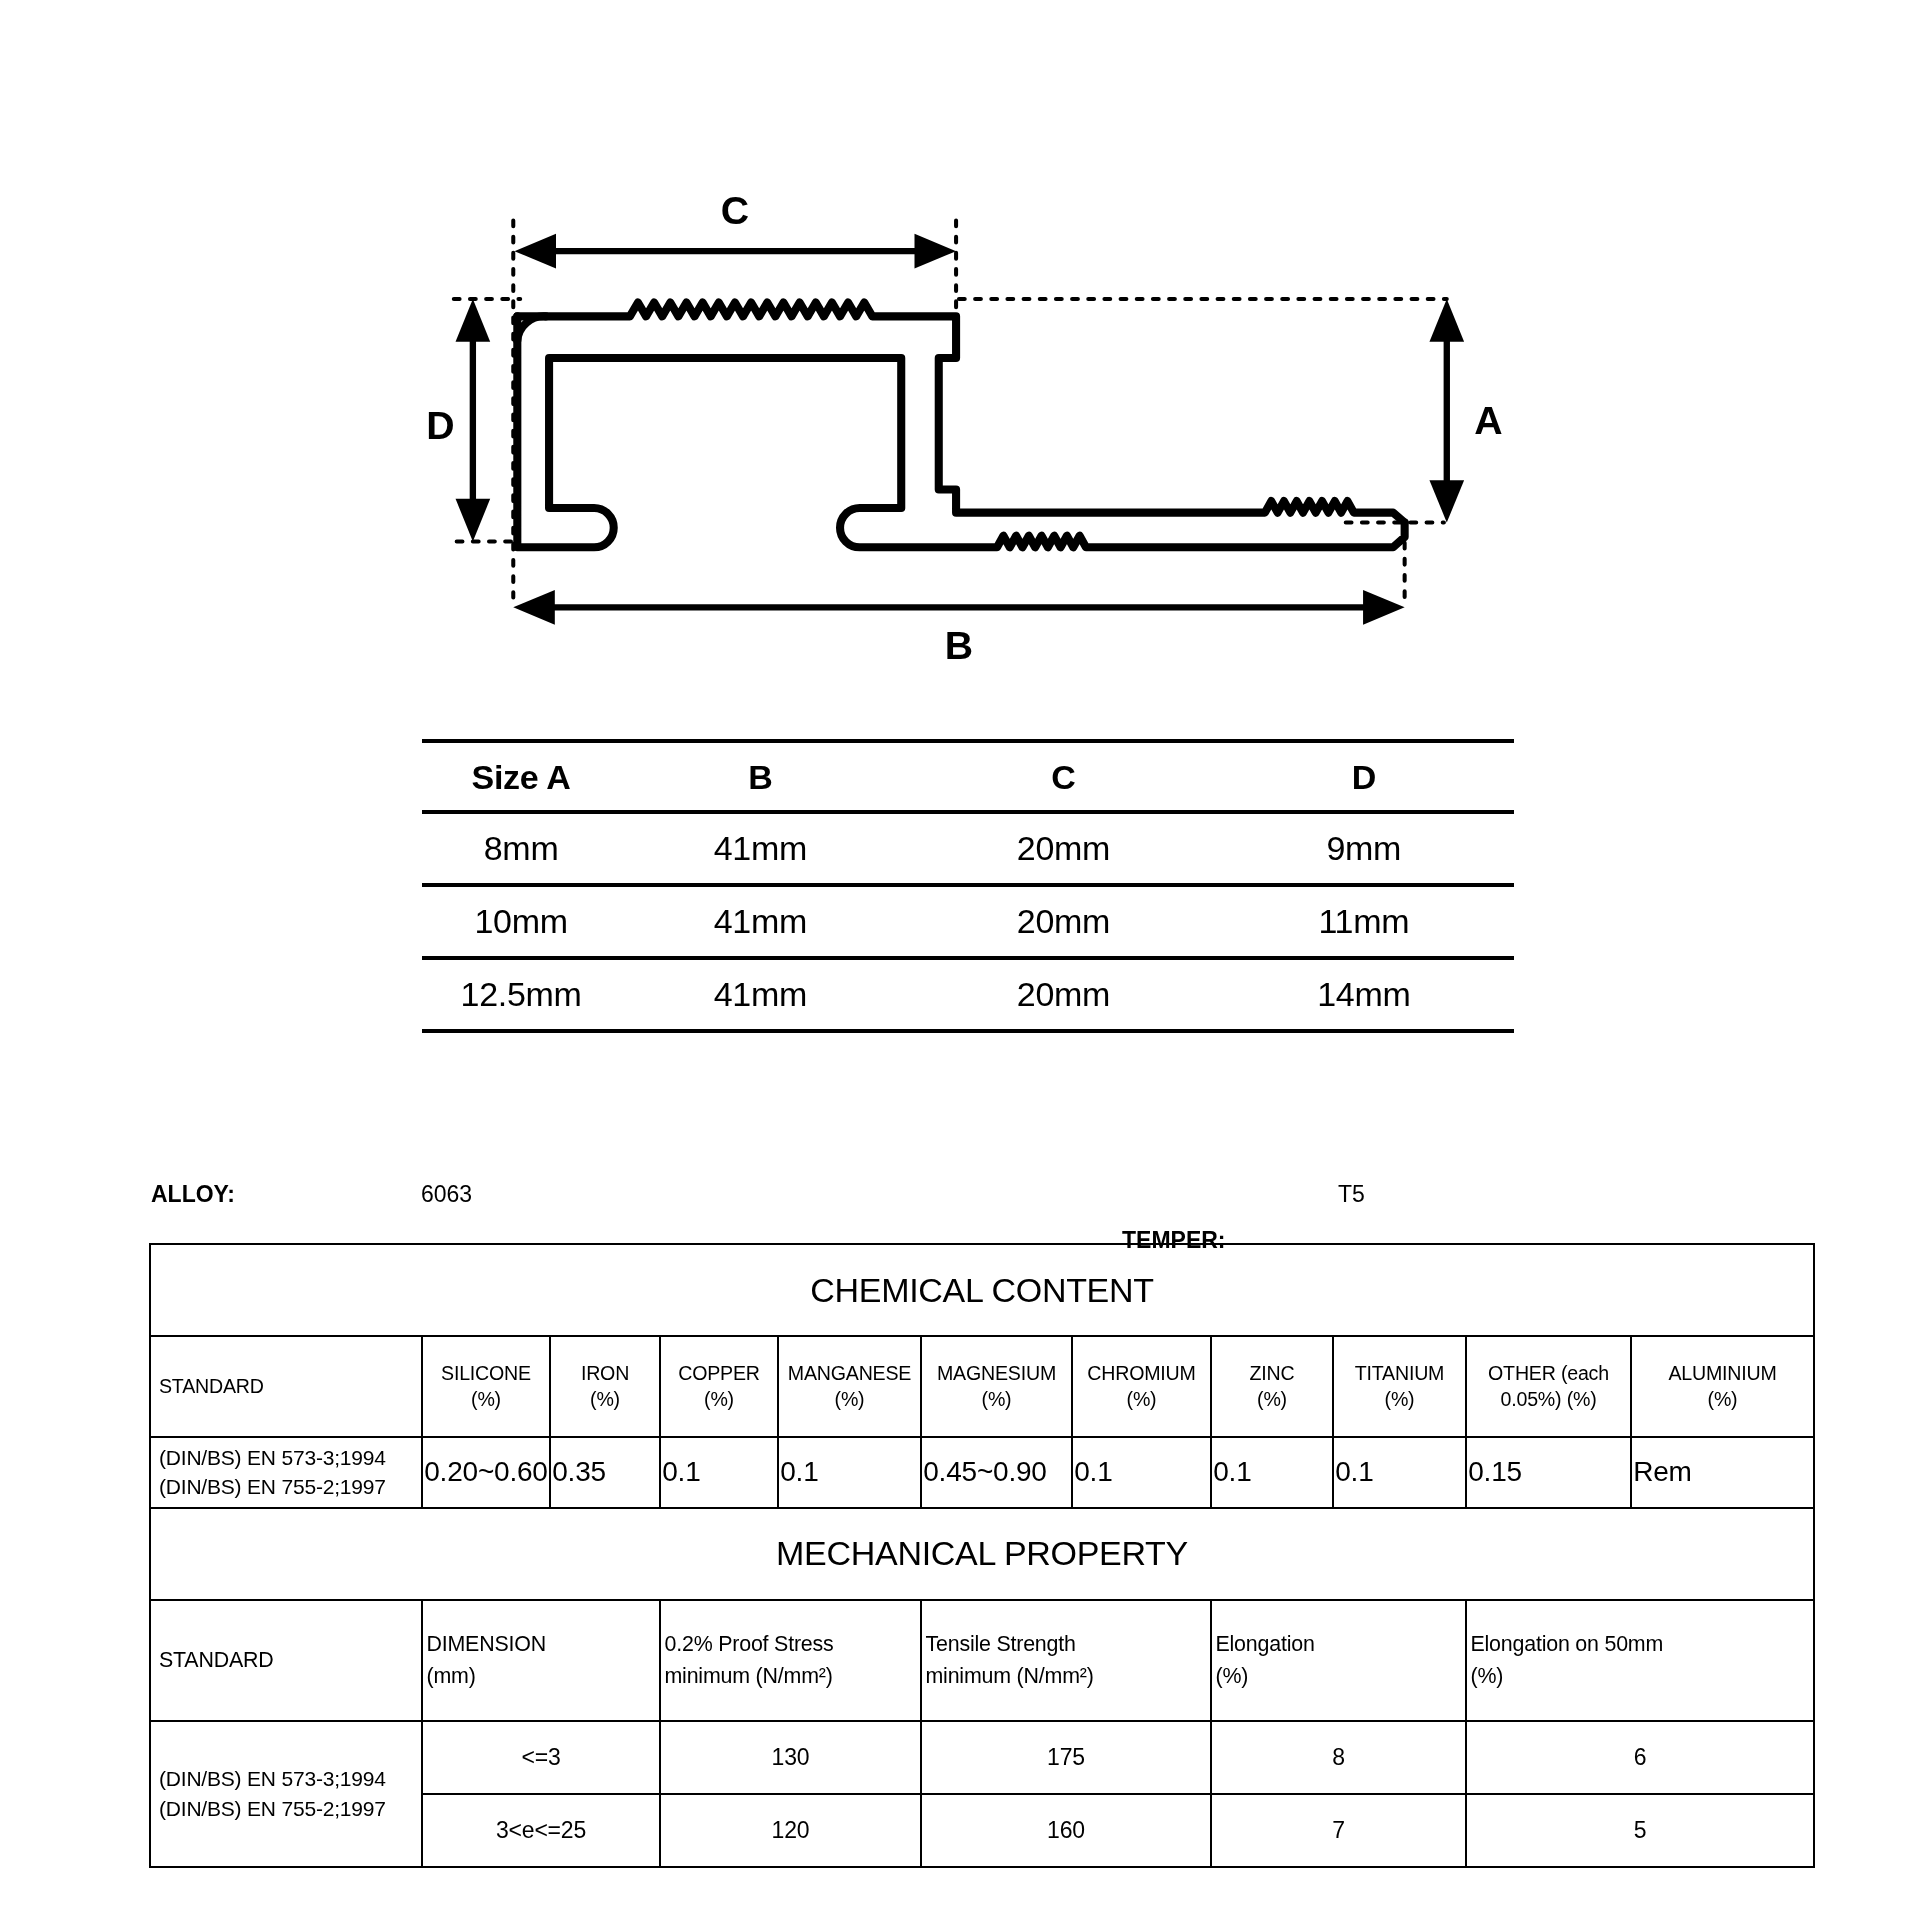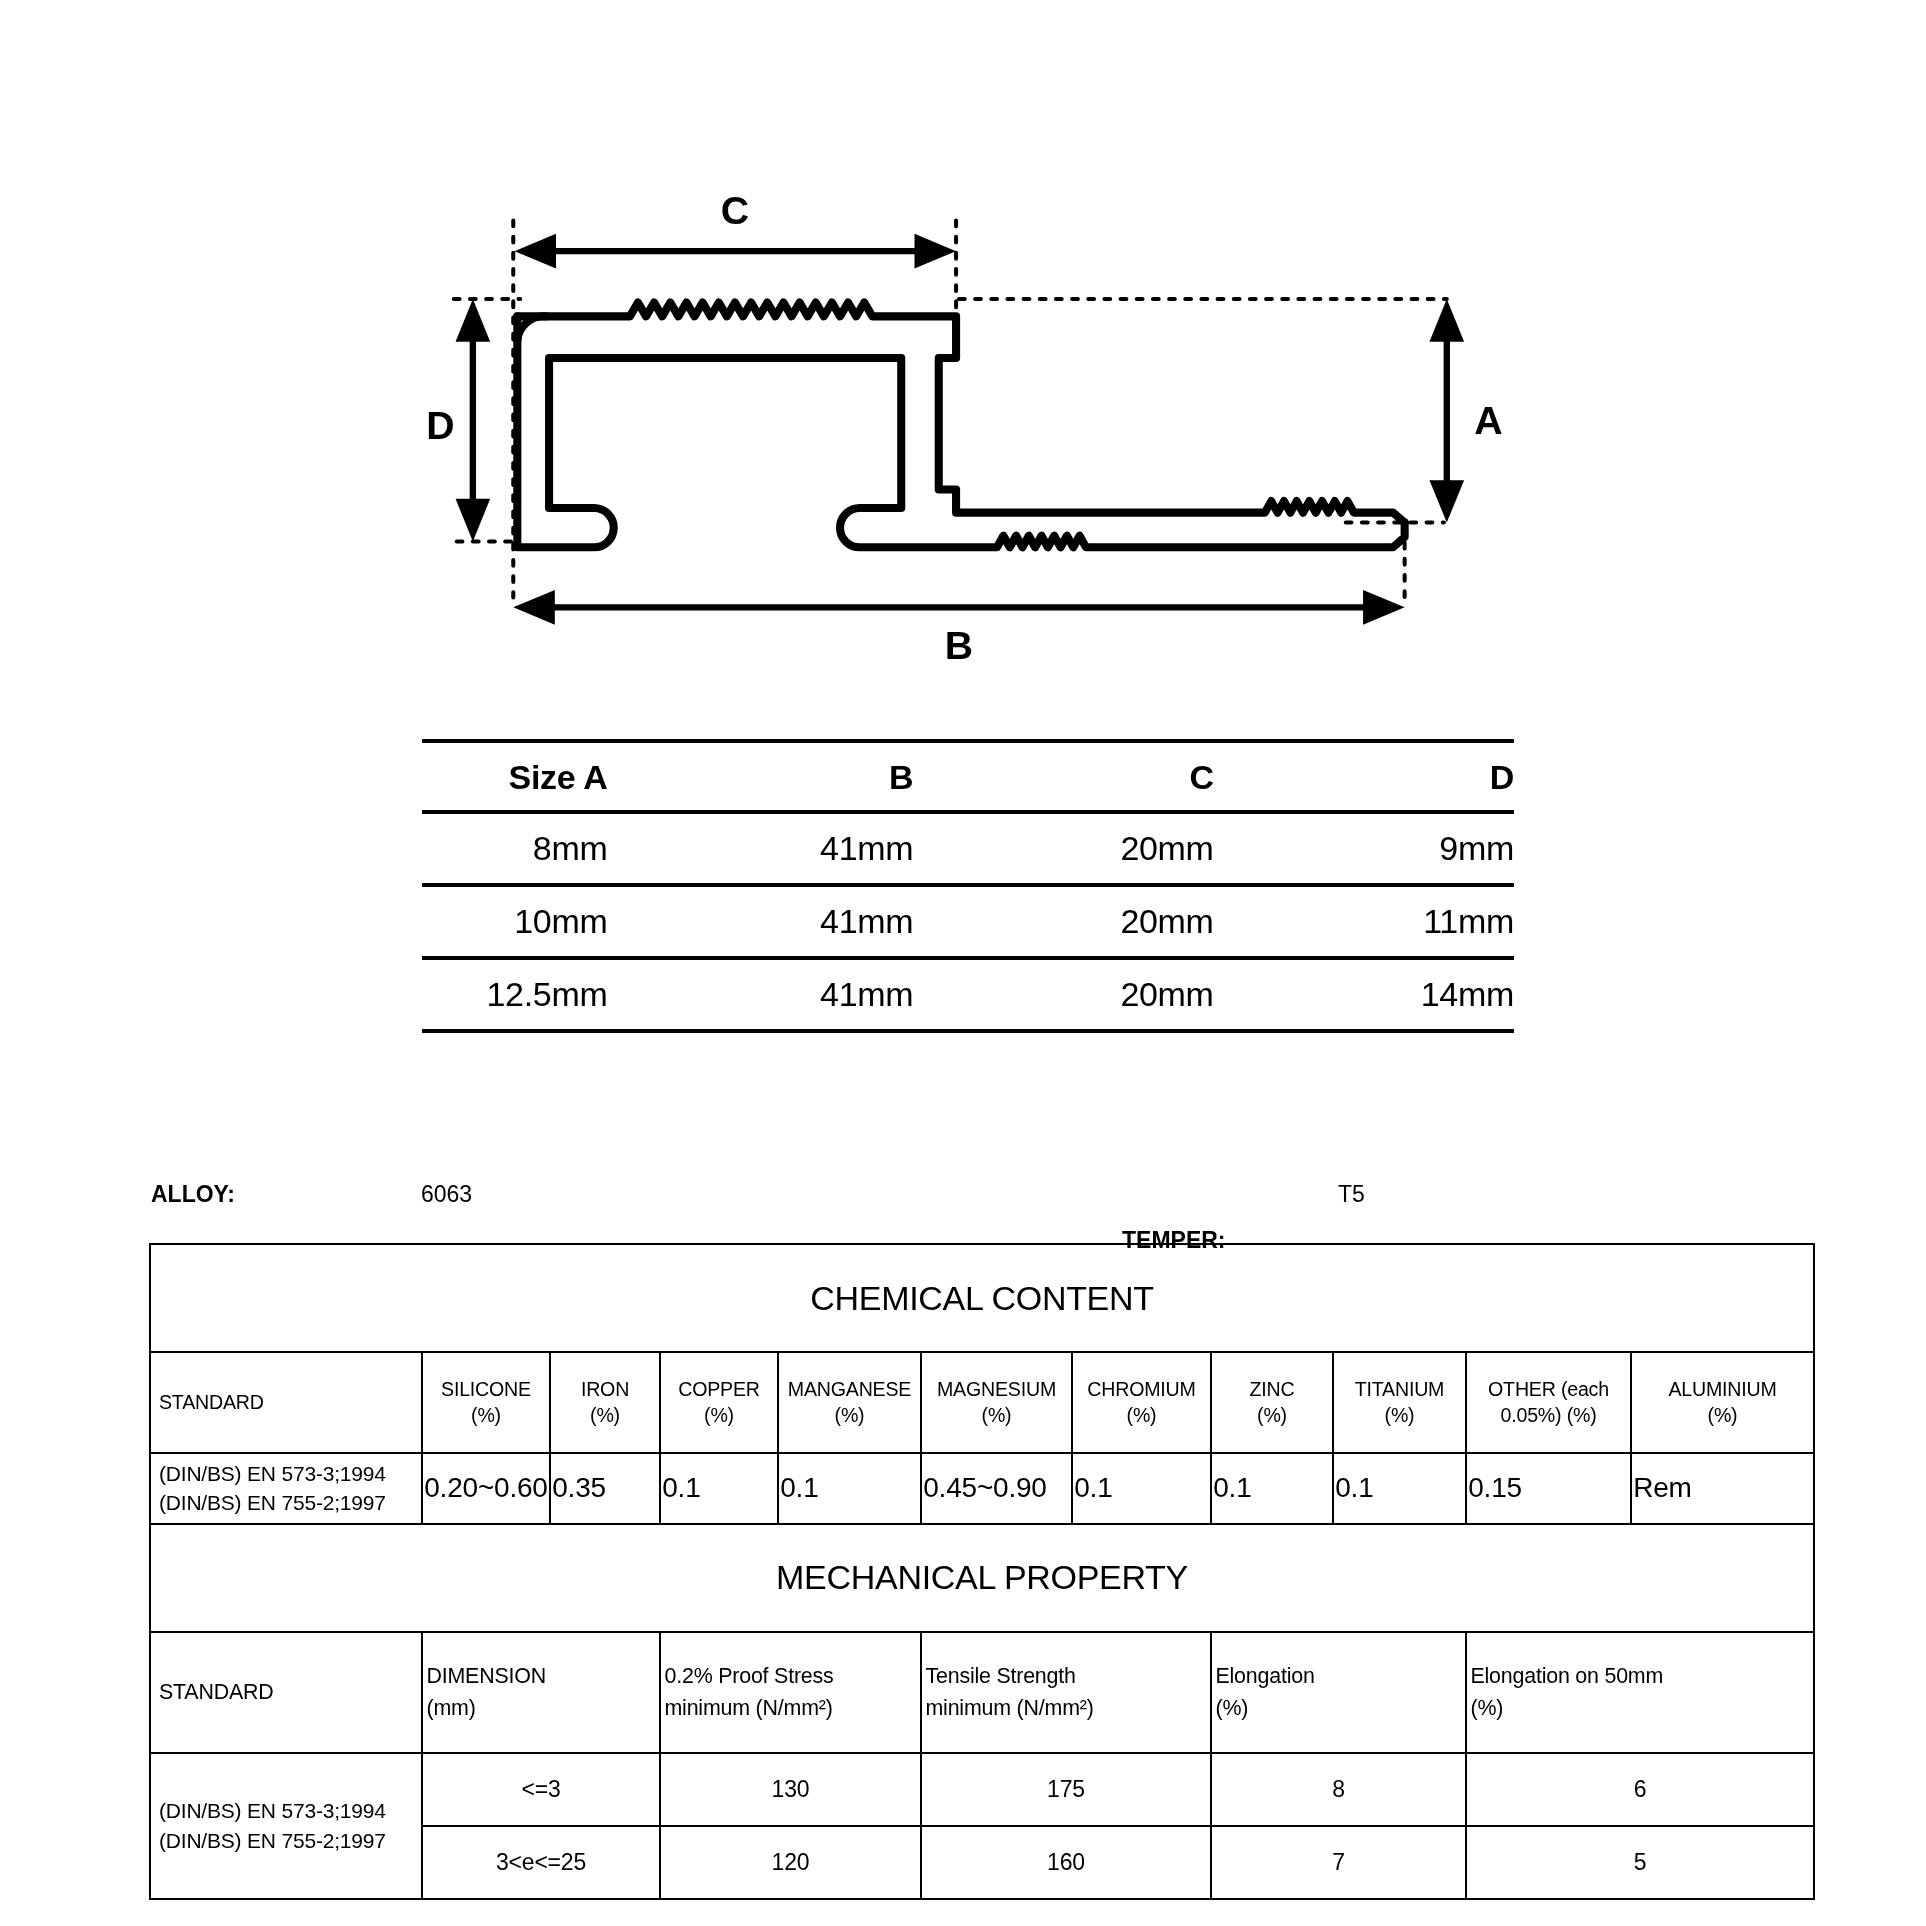--- a/index.html
+++ b/index.html
@@ -31,21 +31,21 @@
     width: 1092px;
   }
   table.size-table {
     width: 100%;
     border-collapse: collapse;
     font-size: 34px;
     font-weight: 400;
   }
   table.size-table th,
   table.size-table td {
-    text-align: right;
+    text-align: center;
     padding: 15px 0 15px 0;
     border: none;
     border-bottom: 4px solid #000;
     font-weight: 400;
     letter-spacing: -0.3px;
   }
   table.size-table thead th {
     font-weight: 700;
     border-top: 4px solid #000;
     border-bottom: 4px solid #000;
@@ -83,21 +83,21 @@
   }
   table.spec td, table.spec th {
     border: 2.9px solid #000;
     vertical-align: middle;
     font-weight: 400;
   }
   .section-title {
     text-align: center;
     font-size: 34px;
     font-weight: 700;
-    height: 108px;
+    height: 92px;
     letter-spacing: -0.3px;
   }
   .col-head {
     text-align: center;
     font-size: 19.6px;
     font-weight: 700;
     height: 101px;
     line-height: 1.28;
     padding: 2.3px 1.7px;
     letter-spacing: -0.2px;

